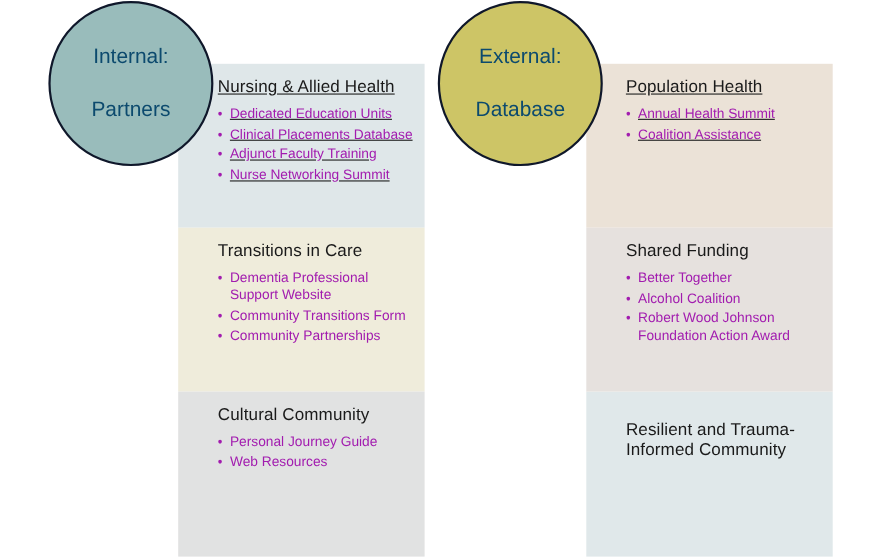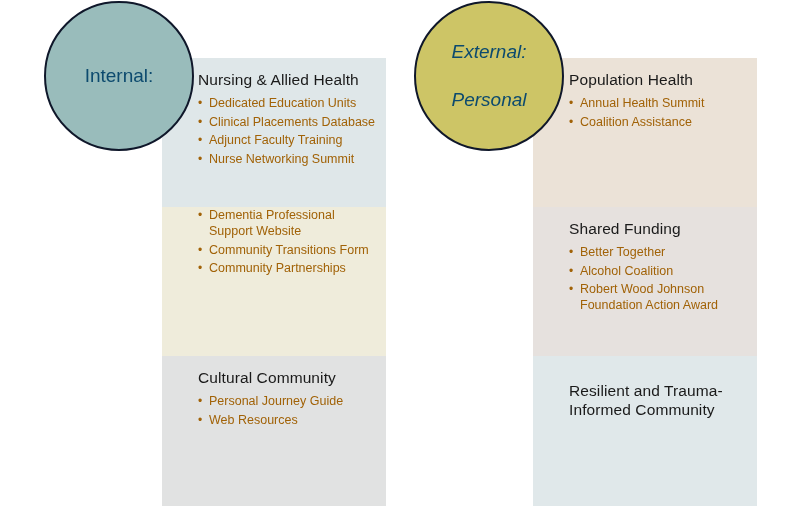--- a/index.html
+++ b/index.html
@@ -22,21 +22,21 @@
     height: 448px;
   }
   .section {
     position: absolute;
     left: 0;
     width: 224px;
     box-sizing: border-box;
     padding-left: 36px;
     padding-right: 8px;
   }
-  .sec-1 { top: 0; height: 149px; }
+  .sec-1 { top: 0; height: 149px; text-decoration: underline; }
   .sec-2 { top: 149px; height: 149px; }
   .sec-3 { top: 298px; height: 150px; }
   .section-title {
     font-size: 15.5px;
     line-height: 19px;
     margin-top: 12px;
     margin-bottom: 6px;
     color: #1a1a1a;
     letter-spacing: 0.1px;
   }
@@ -47,21 +47,21 @@
     list-style: none;
     margin: 0;
     padding: 0;
   }
   ul.items li {
     position: relative;
     padding-left: 11px;
     font-size: 12.5px;
     line-height: 16px;
     margin-bottom: 2.5px;
-    color: #a16207;
+    color: #a21caf;
   }
   ul.items li::before {
     content: "\2022";
     position: absolute;
     left: 0;
     top: 0;
     font-size: 12px;
   }
   .circle {
     position: absolute;
@@ -91,38 +91,40 @@
   <div class="section sec-1" style="background:#dfe7e9;">
     <div class="section-title">Nursing &amp; Allied Health</div>
     <ul class="items">
       <li>Dedicated Education Units</li>
       <li>Clinical Placements Database</li>
       <li>Adjunct Faculty Training</li>
       <li>Nurse Networking Summit</li>
     </ul>
   </div>
   <div class="section sec-2" style="background:#efecdb;">
+    <div class="section-title">Transitions in Care</div>
     <ul class="items">
       <li>Dementia Professional Support Website</li>
       <li>Community Transitions Form</li>
       <li>Community Partnerships</li>
     </ul>
   </div>
   <div class="section sec-3" style="background:#e1e2e2;">
     <div class="section-title">Cultural Community</div>
     <ul class="items">
       <li>Personal Journey Guide</li>
       <li>Web Resources</li>
     </ul>
   </div>
 </div>
 
 <div class="circle" style="left:44px; background:#99bcbb;">
   <div class="circle-text">
     <div>Internal:</div>
+    <div>Partners</div>
   </div>
 </div>
 
 <div class="panel" style="left:533px;padding-left:38px;">
   <div class="section sec-1" style="background:#ebe2d7;">
     <div class="section-title">Population Health</div>
     <ul class="items">
       <li>Annual Health Summit</li>
       <li>Coalition Assistance</li>
     </ul>
@@ -133,18 +135,18 @@
   <div class="section sec-2" style="background:#e6e1de;">
     <div class="section-title">Shared Funding</div>
     <ul class="items">
       <li>Better Together</li>
       <li>Alcohol Coalition</li>
       <li>Robert Wood Johnson Foundation Action Award</li>
     </ul>
   </div>
 </div>
 
-<div class="circle" style="left:414px; background:#cdc566;font-style:italic;">
+<div class="circle" style="left:398px; background:#cdc566;">
   <div class="circle-text">
     <div>External:</div>
-    <div>Personal</div>
+    <div>Database</div>
   </div>
 </div>
 
 </body></html>

